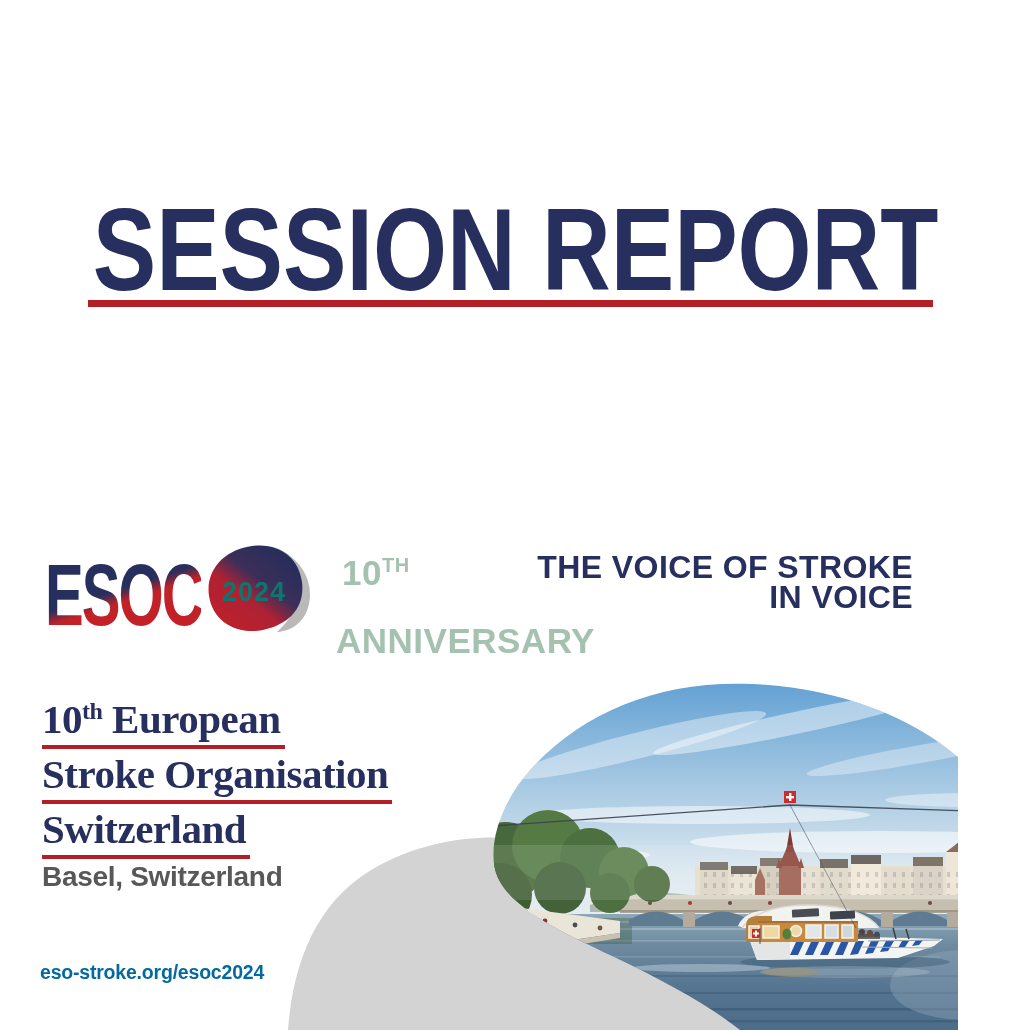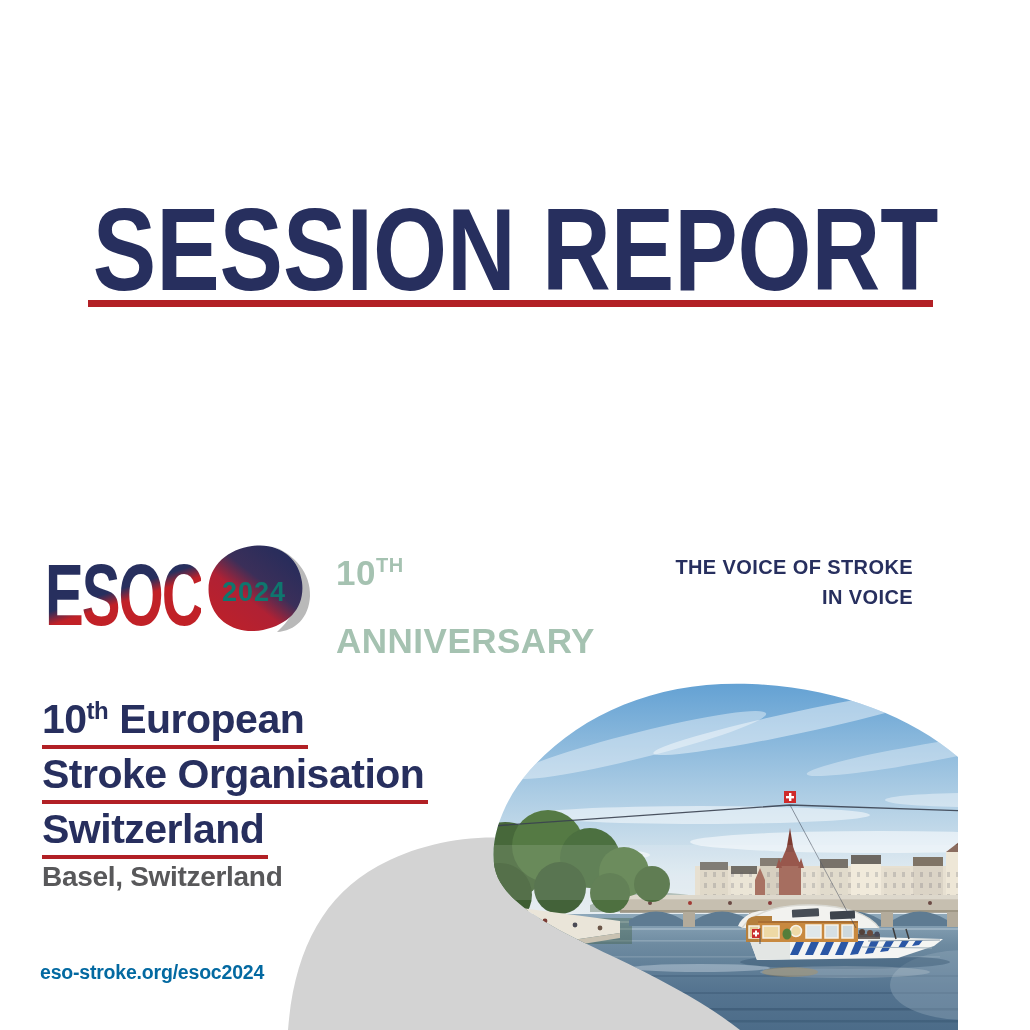--- a/index.html
+++ b/index.html
@@ -26,31 +26,31 @@
     transform:scaleX(0.66);transform-origin:left center;white-space:nowrap;
     background:linear-gradient(168deg,#272f5e 0%,#272f5e 45%,#c12127 55%,#c12127 100%);
     -webkit-background-clip:text;background-clip:text;color:transparent;
   }
   .logo-blob{position:absolute;left:197px;top:538px;width:122px;height:100px;}
   .logo-year{
     position:absolute;left:208px;top:577px;width:92px;text-align:center;
     font-size:27px;line-height:30px;font-weight:bold;color:#0f766e;letter-spacing:1px;
   }
   .anniversary{position:absolute;left:336px;top:547px;color:#a5c2b1;font-weight:bold;}
-  .ann-line1{font-size:35px;line-height:37px;letter-spacing:0.5px;}
+  .ann-line1{font-size:35px;line-height:37px;letter-spacing:0.5px;margin-left:6px;}
   .ann-line1 .sup{font-size:20px;vertical-align:13px;letter-spacing:0.5px;}
   .ann-line2{font-size:35px;line-height:36px;letter-spacing:0.5px;margin-top:32px;}
 
   .tagline{
     position:absolute;right:45px;top:552px;text-align:right;
-    color:#272f5e;font-weight:bold;font-size:20px;line-height:30px;letter-spacing:0.4px;
+    color:#272f5e;font-weight:bold;font-size:32px;line-height:30px;letter-spacing:0.4px;
   }
 
   
-  .conf{position:absolute;left:42px;top:690px;}
+  .conf{position:absolute;left:42px;top:690px;font-family:Liberation Serif, serif;}
   .conf-line{margin:0 0 4px 0;}
   .conf-text{
     display:inline-block;font-size:41px;line-height:42px;font-weight:bold;color:#272f5e;
     letter-spacing:-0.5px;border-bottom:4.5px solid #b22025;padding:0 4px 5px 0;white-space:nowrap;
   }
   .conf-text .sup{font-size:24px;vertical-align:14px;}
 
   .dates{
     position:absolute;left:42px;top:861px;color:#58585a;font-weight:bold;
     font-size:28px;line-height:31px;letter-spacing:-0.3px;

